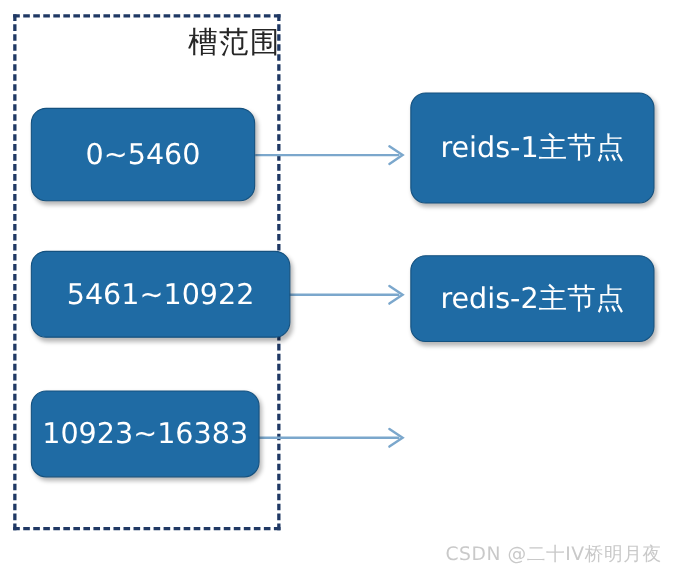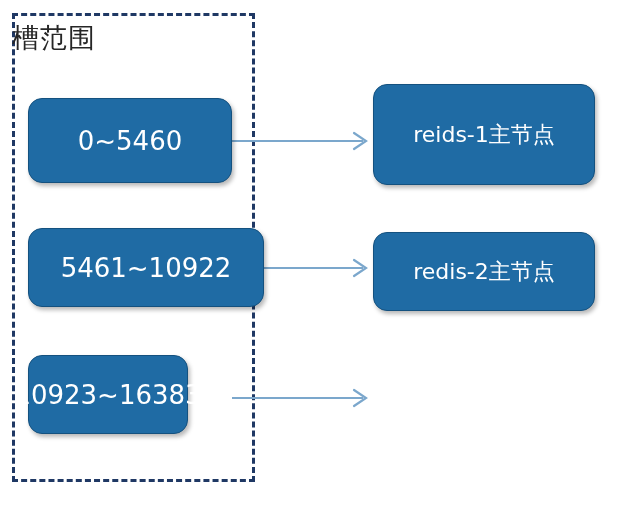--- a/index.html
+++ b/index.html
@@ -29,21 +29,21 @@
     height: 469px;
     border: 3px dashed #1F3864;
     box-sizing: border-box;
     background: transparent;
   }
   .group-title {
     position: absolute;
     left: 12px;
     top: 20px;
     width: 243px;
-    text-align: left;
+    text-align: right;
     font-family: "DejaVu Serif", "Liberation Serif", serif;
     font-size: 27px;
     color: #262626;
     letter-spacing: 1px;
     white-space: nowrap;
   }
 
   
   .node {
     position: absolute;
@@ -59,26 +59,26 @@
     text-align: center;
   }
   .node-label {
     font-family: "DejaVu Sans", "Liberation Sans", sans-serif;
     font-size: 26px;
     color: #FFFFFF;
     white-space: nowrap;
     line-height: 1;
   }
   .node.slot .node-label { font-size: 26px; }
-  .node.server .node-label { font-size: 22px; }
+  .node.server .node-label { font-size: 26px; }
 
   
   .slot-1 { left: 28px;  top: 98px;  width: 204px; height: 85px; }
   .slot-2 { left: 28px;  top: 228px; width: 236px; height: 79px; }
-  .slot-3 { left: 28px;  top: 355px; width: 160px; height: 79px; }
+  .slot-3 { left: 28px;  top: 355px; width: 208px; height: 79px; }
 
   
   .server-1 { left: 373px; top: 84px;  width: 222px; height: 101px; }
   .server-2 { left: 373px; top: 232px; width: 222px; height: 79px; }
   .server-3 { left: 373px; top: 360px; width: 222px; height: 83px; }
 
   
   .connector {
     position: absolute;
     left: 0;
@@ -136,14 +136,15 @@
     <span class="node-label">10923~16383</span>
   </div>
 
   <div class="node server server-1">
     <span class="node-label">reids-1主节点</span>
   </div>
   <div class="node server server-2">
     <span class="node-label">redis-2主节点</span>
   </div>
 
+  <div class="watermark">CSDN @二十IV桥明月夜</div>
 
 </div>
 
 </body></html>

